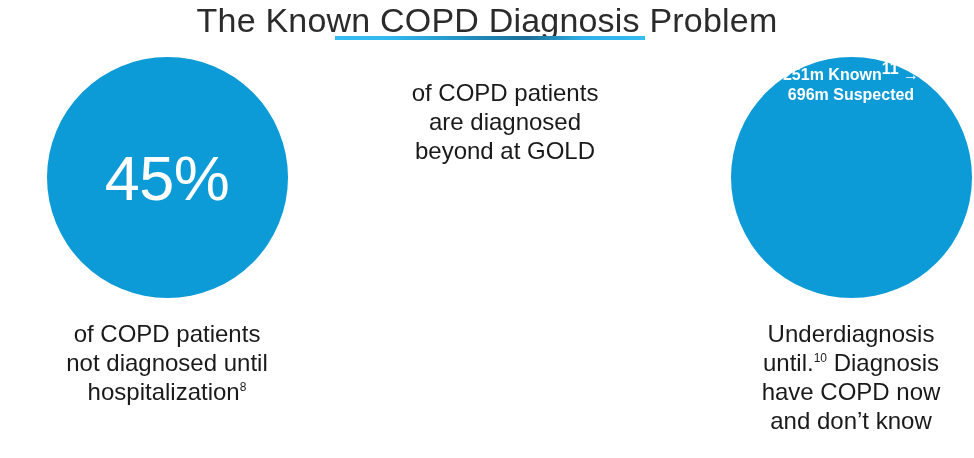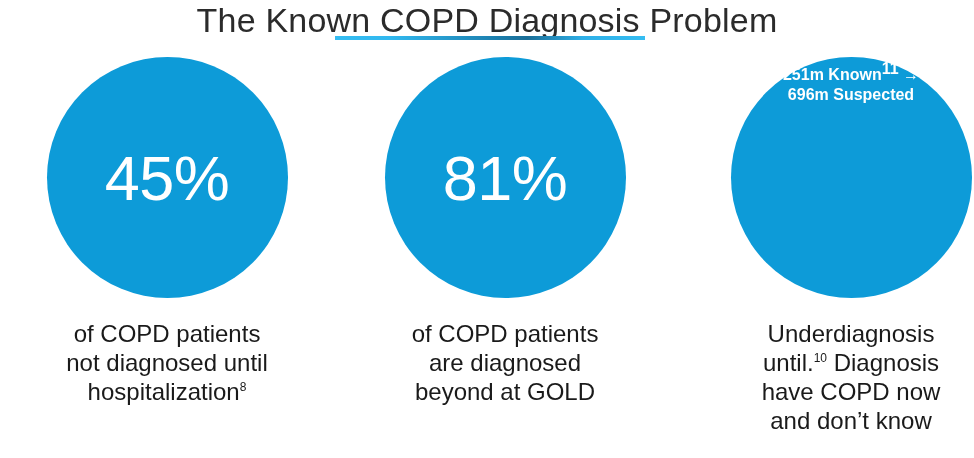--- a/index.html
+++ b/index.html
@@ -137,23 +137,20 @@
       <div class="pct">45%</div>
     </div>
     <div class="caption">
       <span class="cap-line">of COPD patients</span>
       <span class="cap-line">not diagnosed until</span>
       <span class="cap-line"><span>hospitalization</span><sup>8</sup></span>
     </div>
   </div>
 
   <div class="stat-col c2">
-    <div class="circle">
-      <div class="pct">81%</div>
-    </div>
     <div class="caption">
       <span class="cap-line">of COPD patients</span>
       <span class="cap-line">are diagnosed</span>
       <span class="cap-line">beyond at GOLD</span>
     </div>
   </div>
 
   <div class="stat-col c3">
     <div class="circle has-sub">
       <div class="sub">

